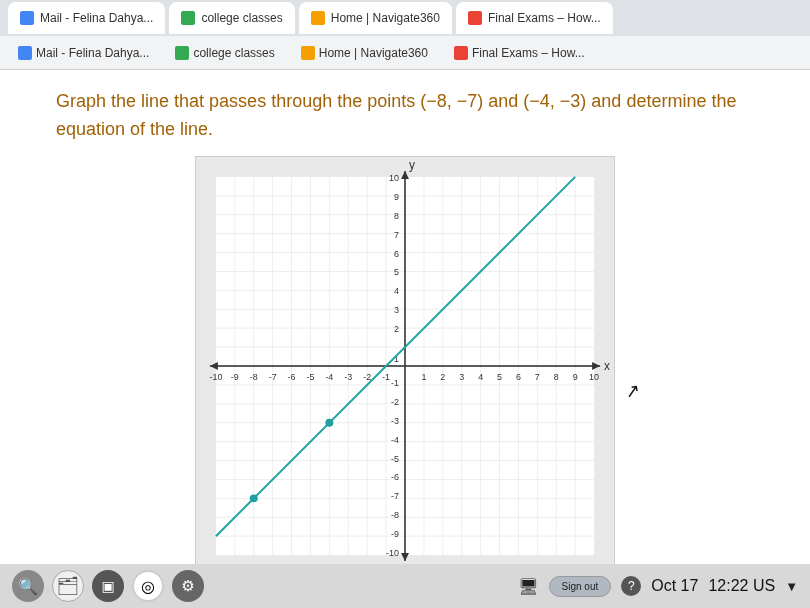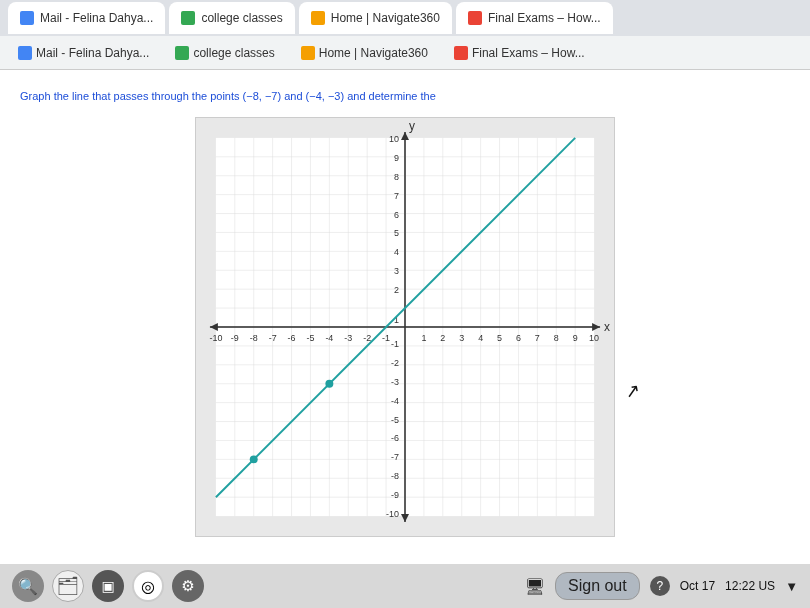--- a/index.html
+++ b/index.html
@@ -59,24 +59,25 @@
     .bookmark-icon.college { background: #34a853; }
     .bookmark-icon.home { background: #f59f00; }
     .bookmark-icon.exam { background: #ea4335; }
 
     
     .main-content {
       background: #fff;
       padding: 18px 20px 10px 20px;
     }
     .problem-text {
-      font-size: 11px;
+      font-size: 18px;
       line-height: 1.55;
-      color: #1d4ed8;
+      color: #a16207;
       margin-bottom: 12px;
+      margin-left: 36px;
     }
 
     
     .graph-container {
       display: flex;
       justify-content: center;
       margin-top: 4px;
     }
 
     
@@ -114,26 +115,26 @@
       align-items: center;
       gap: 10px;
       font-size: 12px;
       color: #222;
     }
     .sign-out-btn {
       background: #b0b8c1;
       border: 1px solid #999;
       border-radius: 12px;
       padding: 4px 12px;
-      font-size: 16px;
+      font-size: 10px;
       cursor: pointer;
       color: #222;
     }
     .taskbar-date-time {
-      font-size: 12px;
+      font-size: 16px;
       color: #111;
     }
 
     
     .cursor-arrow {
       position: absolute;
       right: 170px;
       top: 380px;
       font-size: 18px;
       color: #111;
@@ -177,20 +178,21 @@
   </div>
   <div class="address-bar-item">
     <span class="bookmark-icon exam"></span>
     <span>Final Exams – How...</span>
   </div>
 </div>
 
 <div class="main-content">
   <div class="problem-text">
     <span>Graph the line that passes through the points (−8, −7) and (−4, −3) and determine the</span><br>
+    <span>equation of the line.</span>
   </div>
 
   <div class="graph-container">
     <svg width="420" height="420" viewBox="0 0 420 420" style="background:#e8e8e8; border: 1px solid #ccc;">
 
       <defs>
         <pattern id="smallGrid" width="19" height="19" patternUnits="userSpaceOnUse">
           <path d="M 19 0 L 0 0 0 19" fill="none" stroke="#ccc" stroke-width="0.5"></path>
         </pattern>
         <pattern id="grid" width="190" height="190" patternUnits="userSpaceOnUse">

